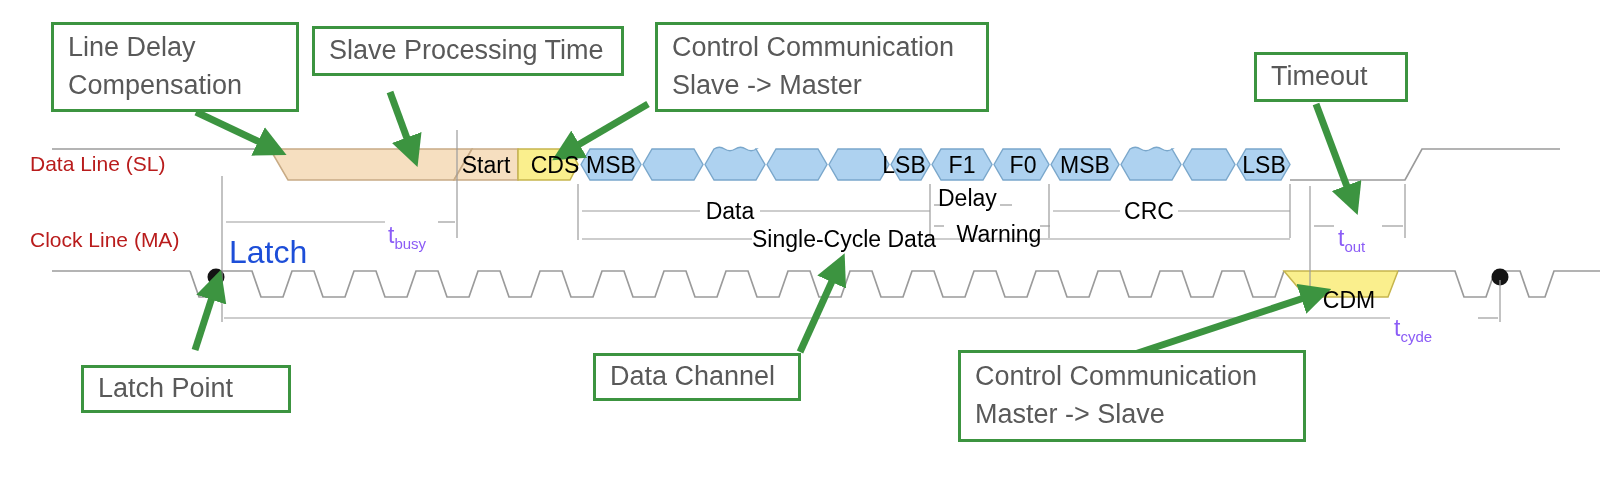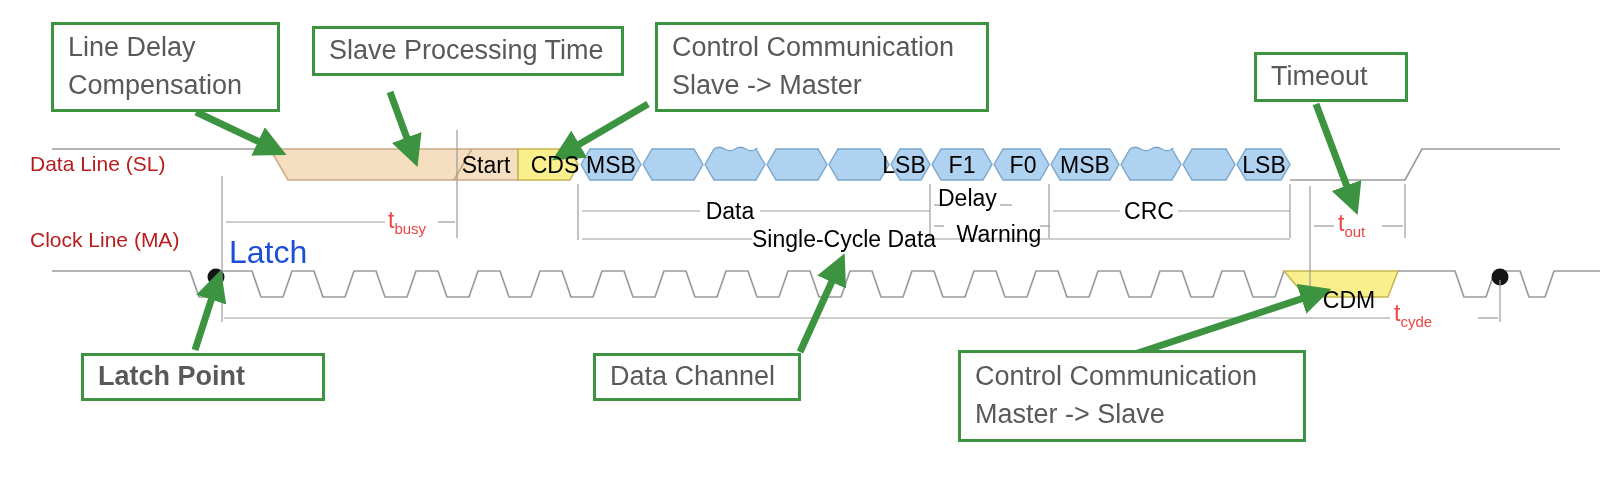--- a/index.html
+++ b/index.html
@@ -7,21 +7,21 @@
        font-family:"Liberation Sans", sans-serif;}
   #stage{position:absolute;left:0;top:0;width:1620px;height:482px;}
   svg{position:absolute;left:0;top:0;}
   .cbox{position:absolute;box-sizing:border-box;border:3px solid #3C9440;
         background:#ffffff;color:#595959;display:flex;flex-direction:column;
         justify-content:center;padding:4px 12px 6px 14px;}
   .cbox span{display:block;font-size:27px;line-height:1.42;white-space:nowrap;}
   .axlab{position:absolute;color:#b91c1c;font-size:21px;white-space:nowrap;}
   .seglab{position:absolute;color:#000;font-size:23px;white-space:nowrap;
           text-align:center;}
-  .dimlab{position:absolute;color:#ef4444;font-size:23px;white-space:nowrap;}
+  .dimlab{position:absolute;color:#8b5cf6;font-size:23px;white-space:nowrap;margin-top:15px;}
   .dimlab sub{font-size:15px;}
   .mark{position:absolute;color:#1d4ed8;font-size:32px;white-space:nowrap;}
 </style>
 </head>
 <body>
 
 <div id="stage">
 
   <style>
     #stage > svg { display:none; }
@@ -167,39 +167,39 @@
   <div class="seglab" style="left:956px;top:221px;width:86px;text-align:center;">Warning</div>
   <div class="seglab" style="left:1120px;top:198px;width:58px;">CRC</div>
   <div class="seglab" style="left:752px;top:226px;width:178px;">Single-Cycle Data</div>
 
   <div class="mark" style="left:229px;top:234px;">Latch</div>
 
   <div class="dimlab" style="left:388px;top:207px;"><span>t</span><sub>busy</sub></div>
   <div class="dimlab" style="left:1338px;top:210px;"><span>t</span><sub>out</sub></div>
   <div class="dimlab" style="left:1394px;top:300px;"><span>t</span><sub>cyde</sub></div>
 
-  <div class="cbox" style="left:51px;top:22px;width:229px;height:90px;">
+  <div class="cbox" style="left:51px;top:22px;width:248px;height:90px;">
     <span>Line Delay</span>
     <span>Compensation</span>
   </div>
 
   <div class="cbox" style="left:312px;top:26px;width:312px;height:50px;">
     <span>Slave Processing Time</span>
   </div>
 
   <div class="cbox" style="left:655px;top:22px;width:334px;height:90px;">
     <span>Control Communication</span>
     <span>Slave -&gt; Master</span>
   </div>
 
   <div class="cbox" style="left:1254px;top:52px;width:154px;height:50px;">
     <span>Timeout</span>
   </div>
 
-  <div class="cbox" style="left:81px;top:353px;width:244px;height:48px;font-weight:bold;">
+  <div class="cbox" style="left:81px;top:365px;width:210px;height:48px;">
     <span>Latch Point</span>
   </div>
 
   <div class="cbox" style="left:593px;top:353px;width:208px;height:48px;">
     <span>Data Channel</span>
   </div>
 
   <div class="cbox" style="left:958px;top:350px;width:348px;height:92px;">
     <span>Control Communication</span>
     <span>Master -&gt; Slave</span>

